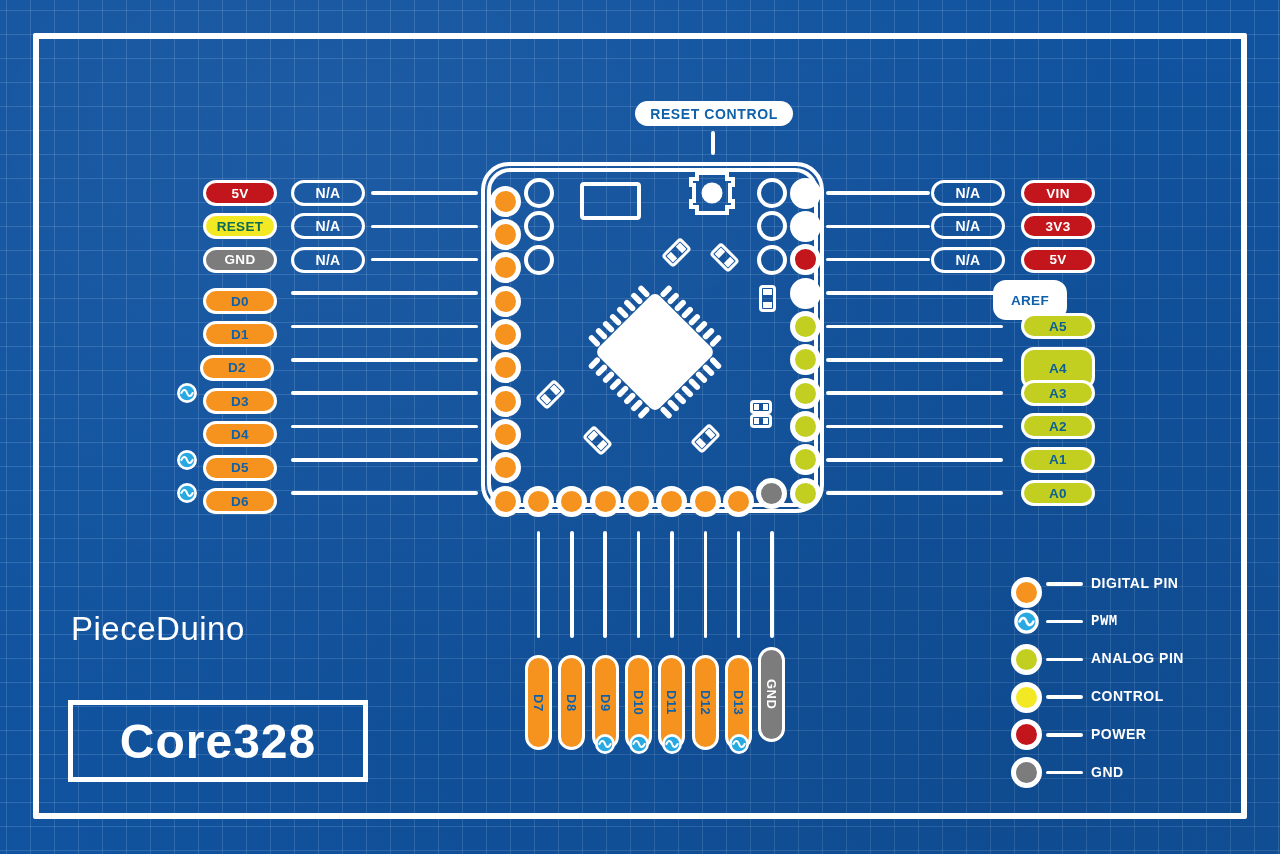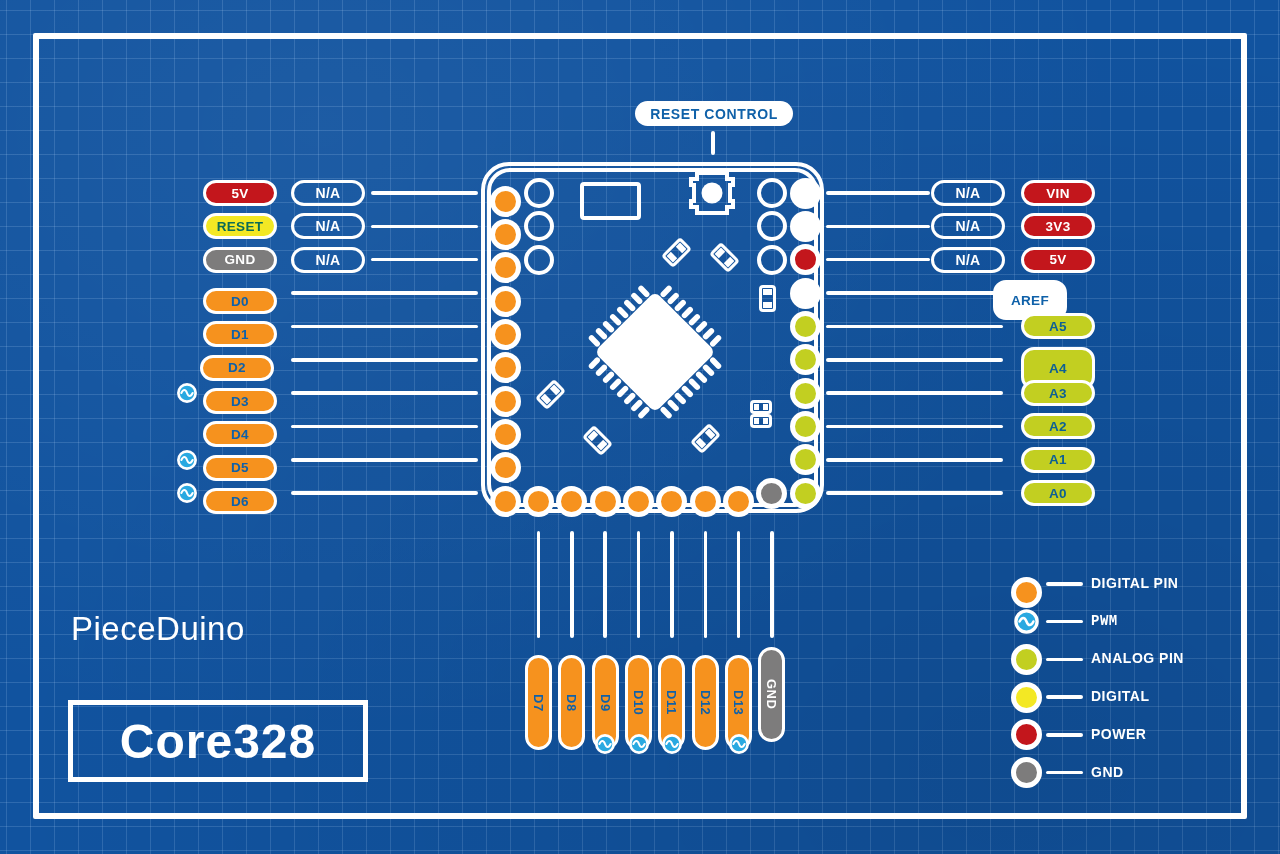--- a/index.html
+++ b/index.html
@@ -276,20 +276,20 @@
     <circle cx="14" cy="14" r="11" fill="#29a9e1" stroke="#fff" stroke-width="3.4"></circle>
     <path d="M6.8 14 C9.2 9, 12.2 9, 14 14 C15.8 19, 18.8 19, 21.2 14" fill="none" stroke="#fff" stroke-width="2.6" stroke-linecap="round"></path>
       </svg></div>
     <div class="hline" style="position: absolute; left: 1046px; top: 619.95px; width: 37px;"></div>
     <div class="legend-label" style="position: absolute; left: 1091px; top: 612.7px; font-family: Liberation Mono, monospace;">PWM</div>
     <div class="dot t-analog" style="position: absolute; left: 1011px; top: 643.9px;"></div>
     <div class="hline" style="position: absolute; left: 1046px; top: 657.65px; width: 37px;"></div>
     <div class="legend-label" style="position: absolute; left: 1091px; top: 650.4px;">ANALOG PIN</div>
     <div class="dot t-control" style="position: absolute; left: 1011px; top: 681.6px;"></div>
     <div class="hline" style="position: absolute; left: 1046px; top: 695.35px; width: 37px;"></div>
-    <div class="legend-label" style="position: absolute; left: 1091px; top: 688.1px;">DIGITAL</div>
+    <div class="legend-label" style="position: absolute; left: 1091px; top: 688.1px;">CONTROL</div>
     <div class="dot t-power" style="position: absolute; left: 1011px; top: 719.3px;"></div>
     <div class="hline" style="position: absolute; left: 1046px; top: 733.05px; width: 37px;"></div>
     <div class="legend-label" style="position: absolute; left: 1091px; top: 725.8px;">POWER</div>
     <div class="dot t-gnd" style="position: absolute; left: 1011px; top: 757px;"></div>
     <div class="hline" style="position: absolute; left: 1046px; top: 770.75px; width: 37px;"></div>
     <div class="legend-label" style="position: absolute; left: 1091px; top: 763.5px;">GND</div>
   </div>
 
 </body></html>

